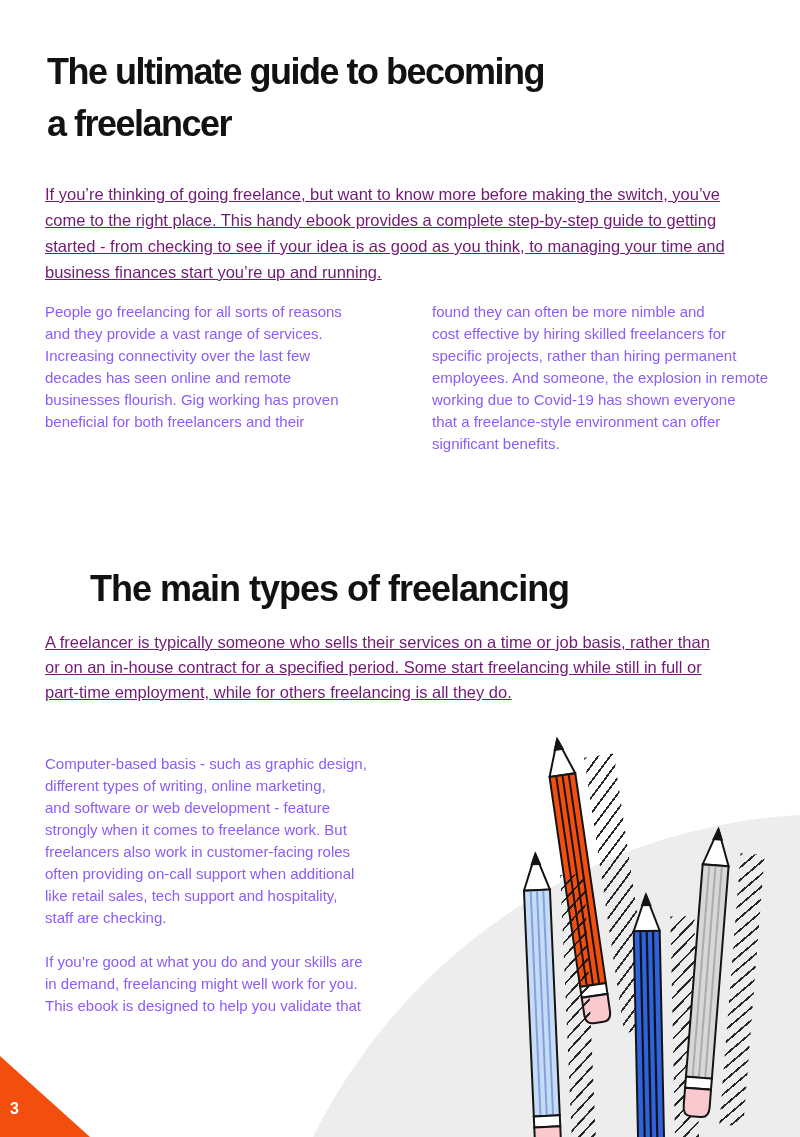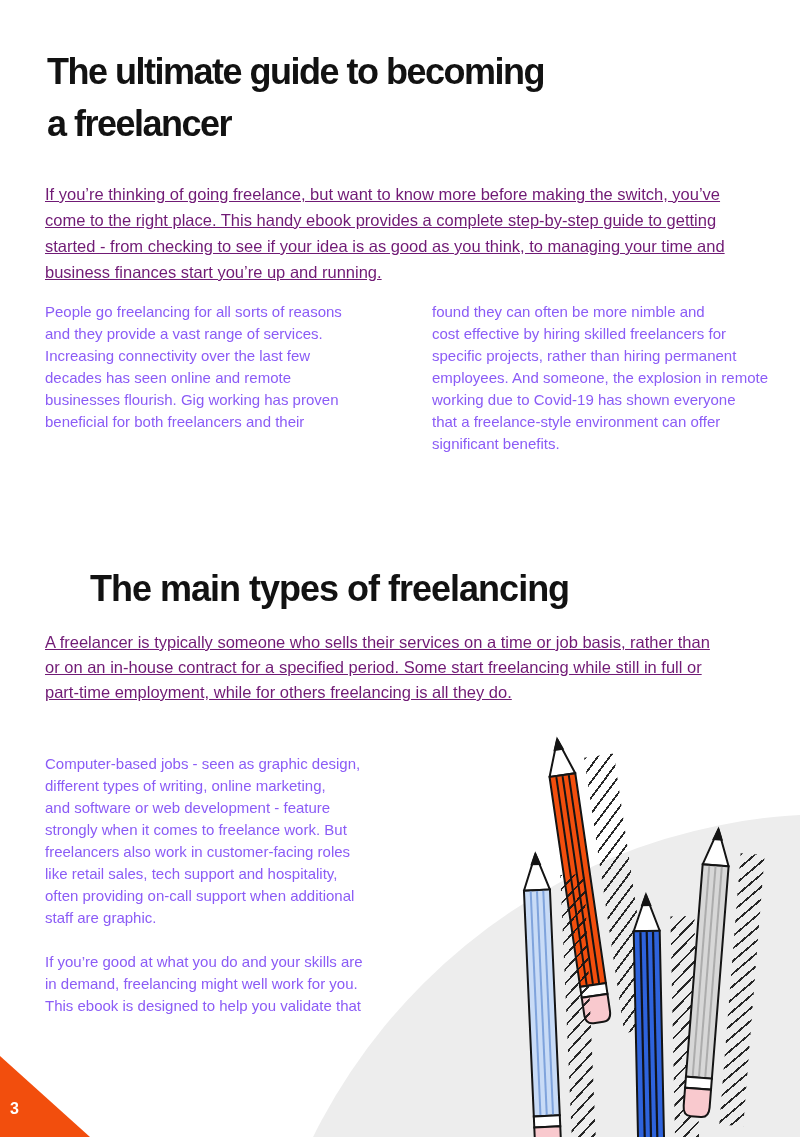--- a/index.html
+++ b/index.html
@@ -109,28 +109,28 @@
 
 <h2 class="abs h2">The main types of freelancing</h2>
 
 <div class="abs lead lead-2">
     <span class="ln">A freelancer is typically someone who sells their services on a time or job basis, rather than</span>
     <span class="ln">or on an in-house contract for a specified period. Some start freelancing while still in full or</span>
     <span class="ln">part-time employment, while for others freelancing is all they do.</span>
   </div>
 
 <div class="abs body-copy para-1">
-    <span class="ln">Computer-based jobs - seen as graphic design,</span>
+    <span class="ln">Computer-based basis - such as graphic design,</span>
     <span class="ln">different types of writing, online marketing,</span>
     <span class="ln">and software or web development - feature</span>
     <span class="ln">strongly when it comes to freelance work. But</span>
     <span class="ln">freelancers also work in customer-facing roles</span>
+    <span class="ln">often providing on-call support when additional</span>
     <span class="ln">like retail sales, tech support and hospitality,</span>
-    <span class="ln">often providing on-call support when additional</span>
-    <span class="ln">staff are graphic.</span>
+    <span class="ln">staff are checking.</span>
   </div>
 <div class="abs body-copy para-2">
     <span class="ln">If you’re good at what you do and your skills are</span>
     <span class="ln">in demand, freelancing might well work for you.</span>
     <span class="ln">This ebook is designed to help you validate that</span>
   </div>
 
 <div class="abs gray-circle"></div>
 
 <div class="abs pencil-wrap pw-orange">

